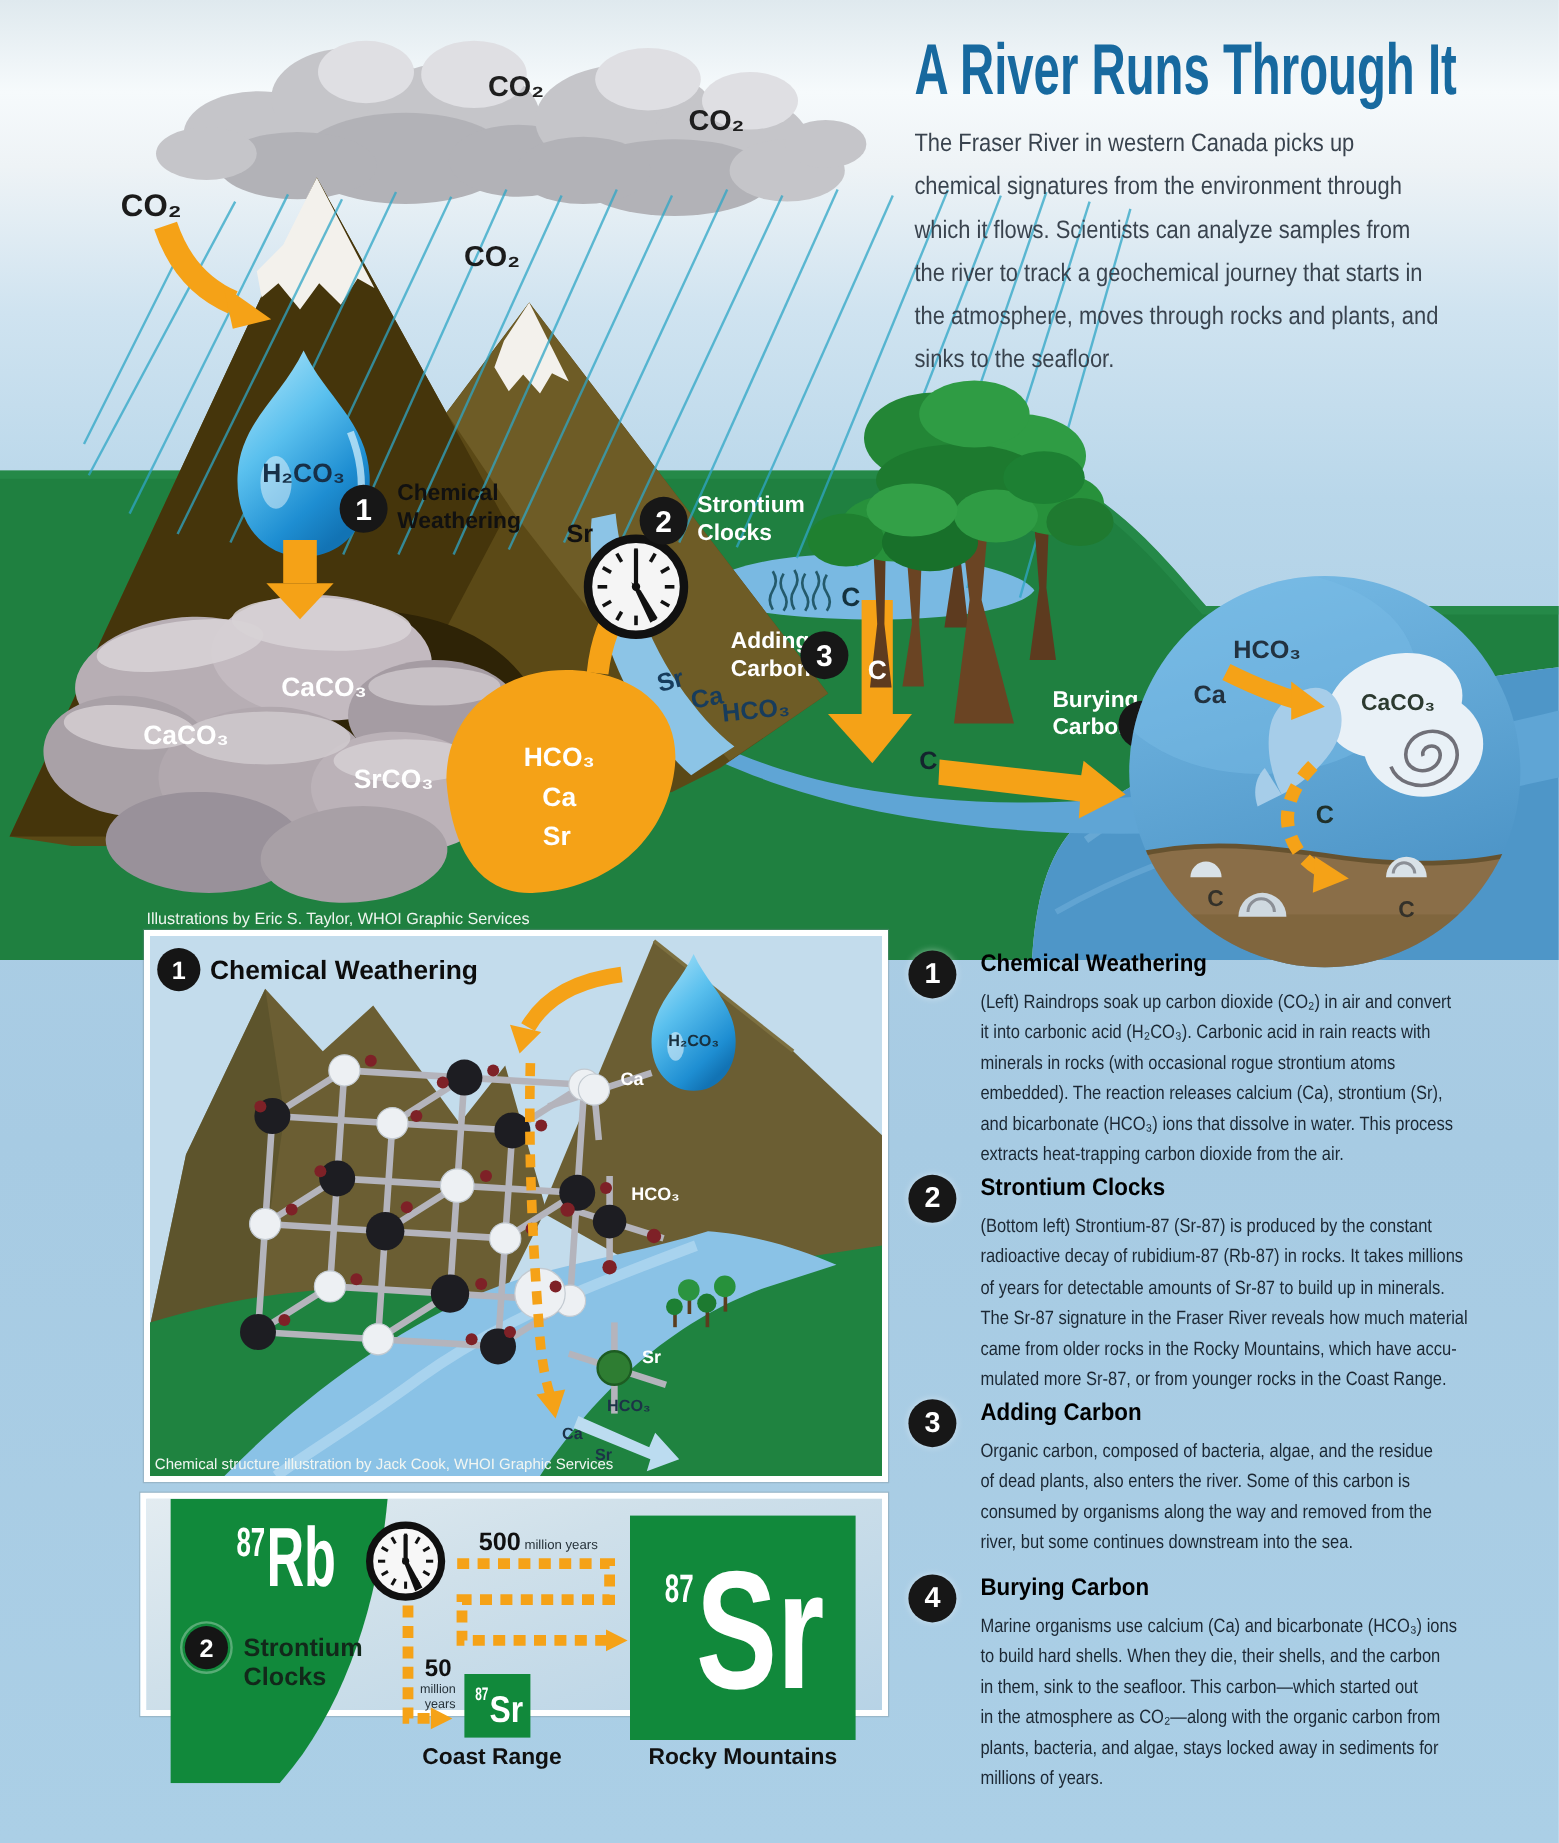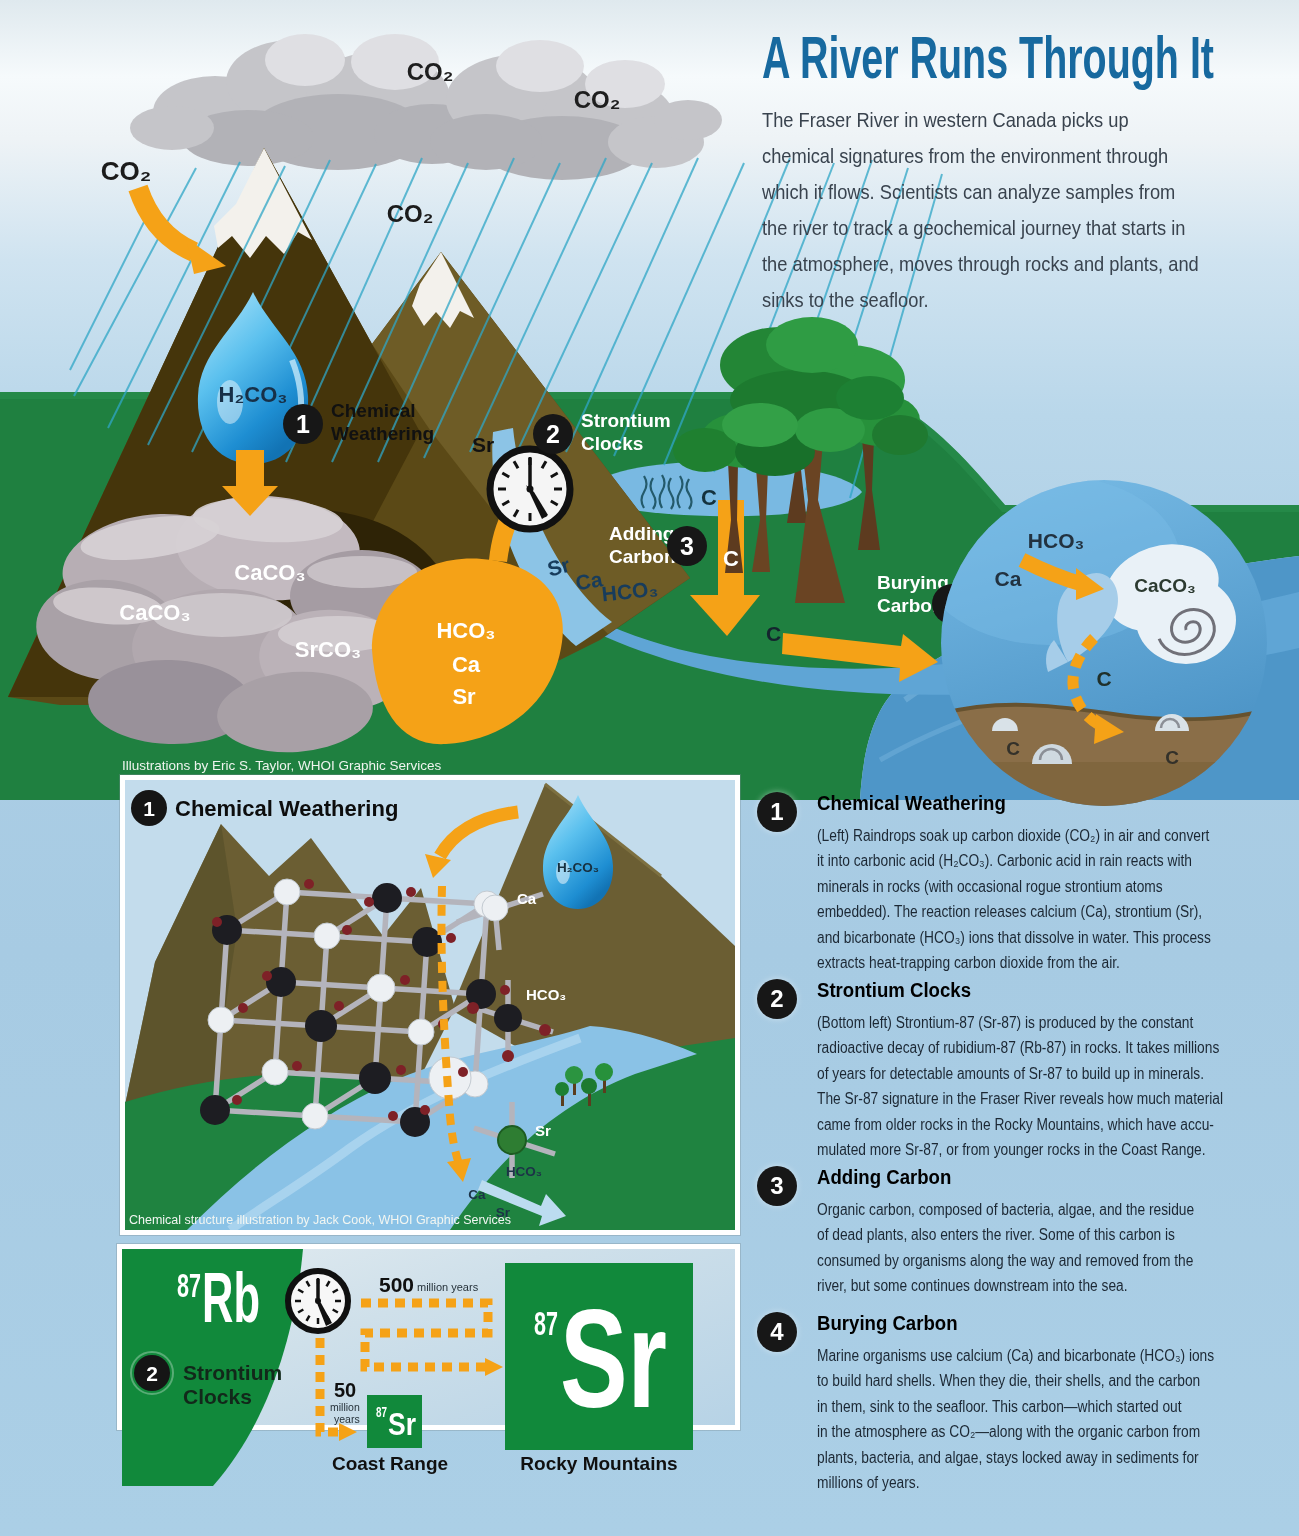--- a/index.html
+++ b/index.html
@@ -14,21 +14,21 @@
     font-size:21px;line-height:36px;color:#39434e;white-space:nowrap;}
   .section{position:absolute;left:757px;width:520px;}
   .badge{position:absolute;left:0;top:0;width:40px;height:40px;border-radius:50%;
     background:#171717;color:#fff;font-weight:bold;font-size:24px;line-height:40px;text-align:center;
     box-shadow:0 0 6px rgba(255,255,255,.45);}
   .sec-body{margin-left:60px;}
   .sec-title{font-size:20px;font-weight:bold;color:#000;transform:scaleX(.93);transform-origin:left top;white-space:nowrap;height:24px;}
   .sec-lines{margin-top:7px;font-size:16px;line-height:25.4px;color:#1c2834;transform:scaleX(.86);transform-origin:left top;white-space:nowrap;}
   .inset{position:absolute;border:5px solid #ffffff;box-sizing:border-box;box-shadow:0 0 0 1px rgba(120,140,150,.35);}
   #inset1{left:120px;top:775px;width:620px;height:460px;background:#c3dcec;}
-  #inset2{left:117px;top:1244px;width:623px;height:186px;background:linear-gradient(160deg,#e3ecf1 0%,#cfe0ea 40%,#b7d3e6 100%);}
+  #inset2{left:117px;top:1244px;width:623px;height:186px;background:linear-gradient(160deg,#e3ecf1 0%,#cfe0ea 40%,#b7d3e6 100%);padding-left:20px;}
   svg text{font-family:"Liberation Sans","DejaVu Sans",sans-serif;}
 </style>
 </head>
 <body>
 
 <svg class="abs" style="left:0;top:0" width="1299" height="810" viewBox="0 0 1299 810">
   <defs>
     <linearGradient id="gdrop" x1="0" y1="0" x2="0.6" y2="1">
       <stop offset="0" stop-color="#b9e9fb"></stop>
         <stop offset=".45" stop-color="#5ac0ee"></stop>

